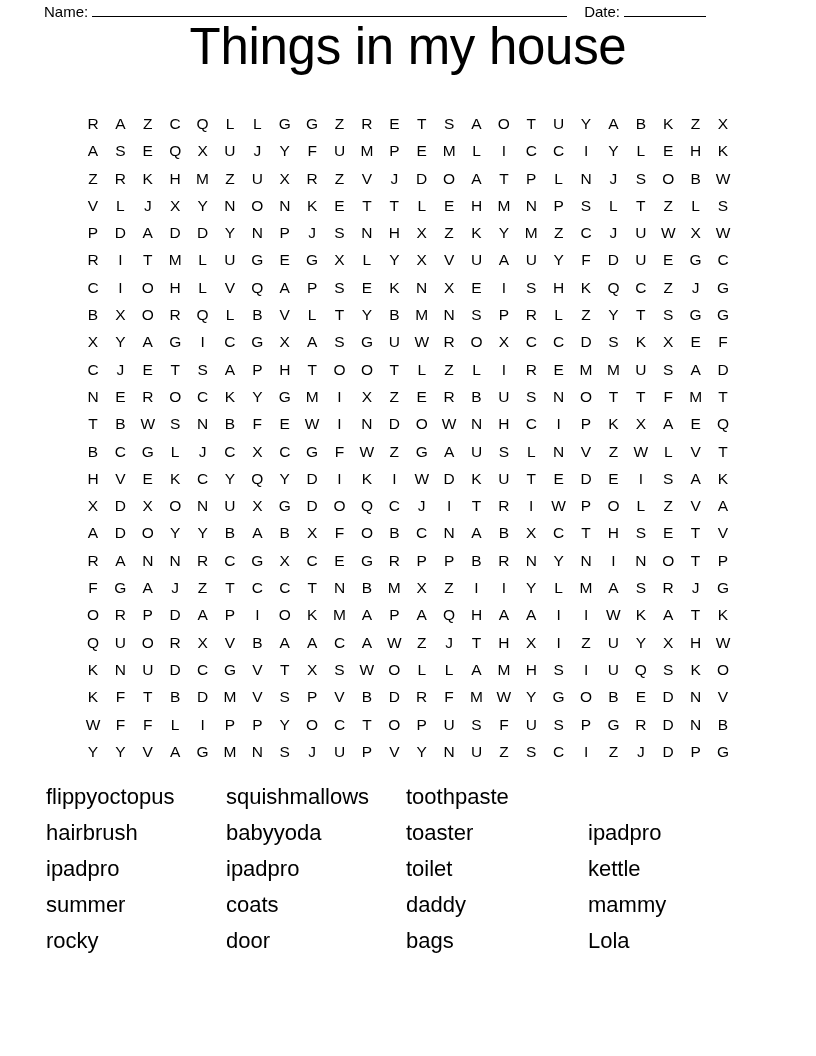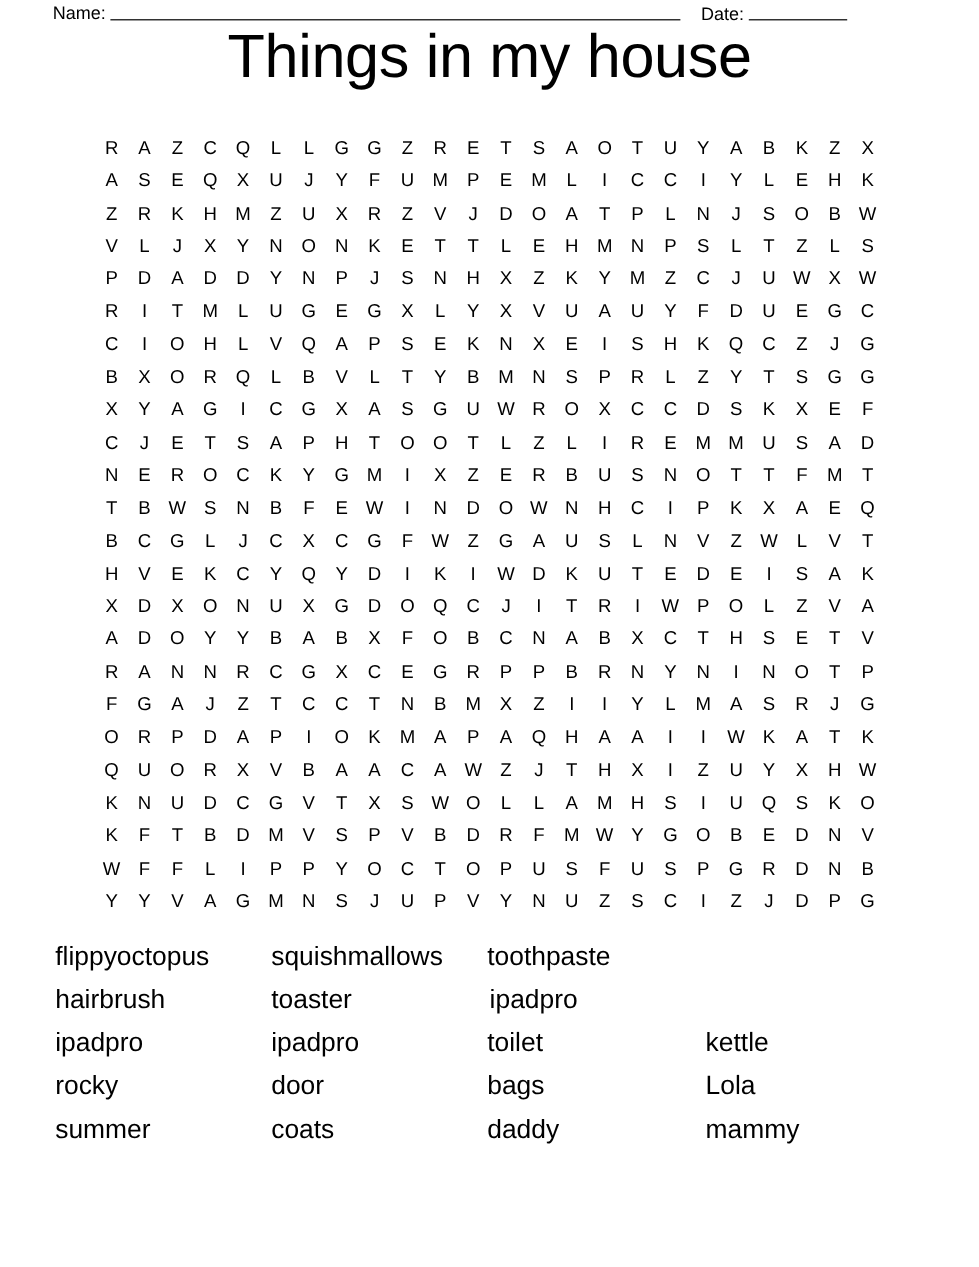--- a/index.html
+++ b/index.html
@@ -764,34 +764,35 @@
 </div>
 
 <div class="word-list">
     <div class="word-row">
       <span class="word-cell col0">flippyoctopus</span>
       <span class="word-cell col1">squishmallows</span>
       <span class="word-cell col3">toothpaste</span>
     </div>
     <div class="word-row">
       <span class="word-cell col0">hairbrush</span>
+      <span class="word-cell col1">babyyoda</span>
       <span class="word-cell col2">toaster</span>
       <span class="word-cell col3">ipadpro</span>
     </div>
     <div class="word-row">
       <span class="word-cell col0">ipadpro</span>
       <span class="word-cell col1">ipadpro</span>
       <span class="word-cell col2">toilet</span>
       <span class="word-cell col3">kettle</span>
     </div>
     <div class="word-row">
+      <span class="word-cell col0">summer</span>
+      <span class="word-cell col1">coats</span>
+      <span class="word-cell col2">daddy</span>
+      <span class="word-cell col3">mammy</span>
+    </div>
+    <div class="word-row">
       <span class="word-cell col0">rocky</span>
       <span class="word-cell col1">door</span>
       <span class="word-cell col2">bags</span>
       <span class="word-cell col3">Lola</span>
     </div>
-    <div class="word-row">
-      <span class="word-cell col0">summer</span>
-      <span class="word-cell col1">coats</span>
-      <span class="word-cell col2">daddy</span>
-      <span class="word-cell col3">mammy</span>
-    </div>
   </div>
 
 </body></html>

